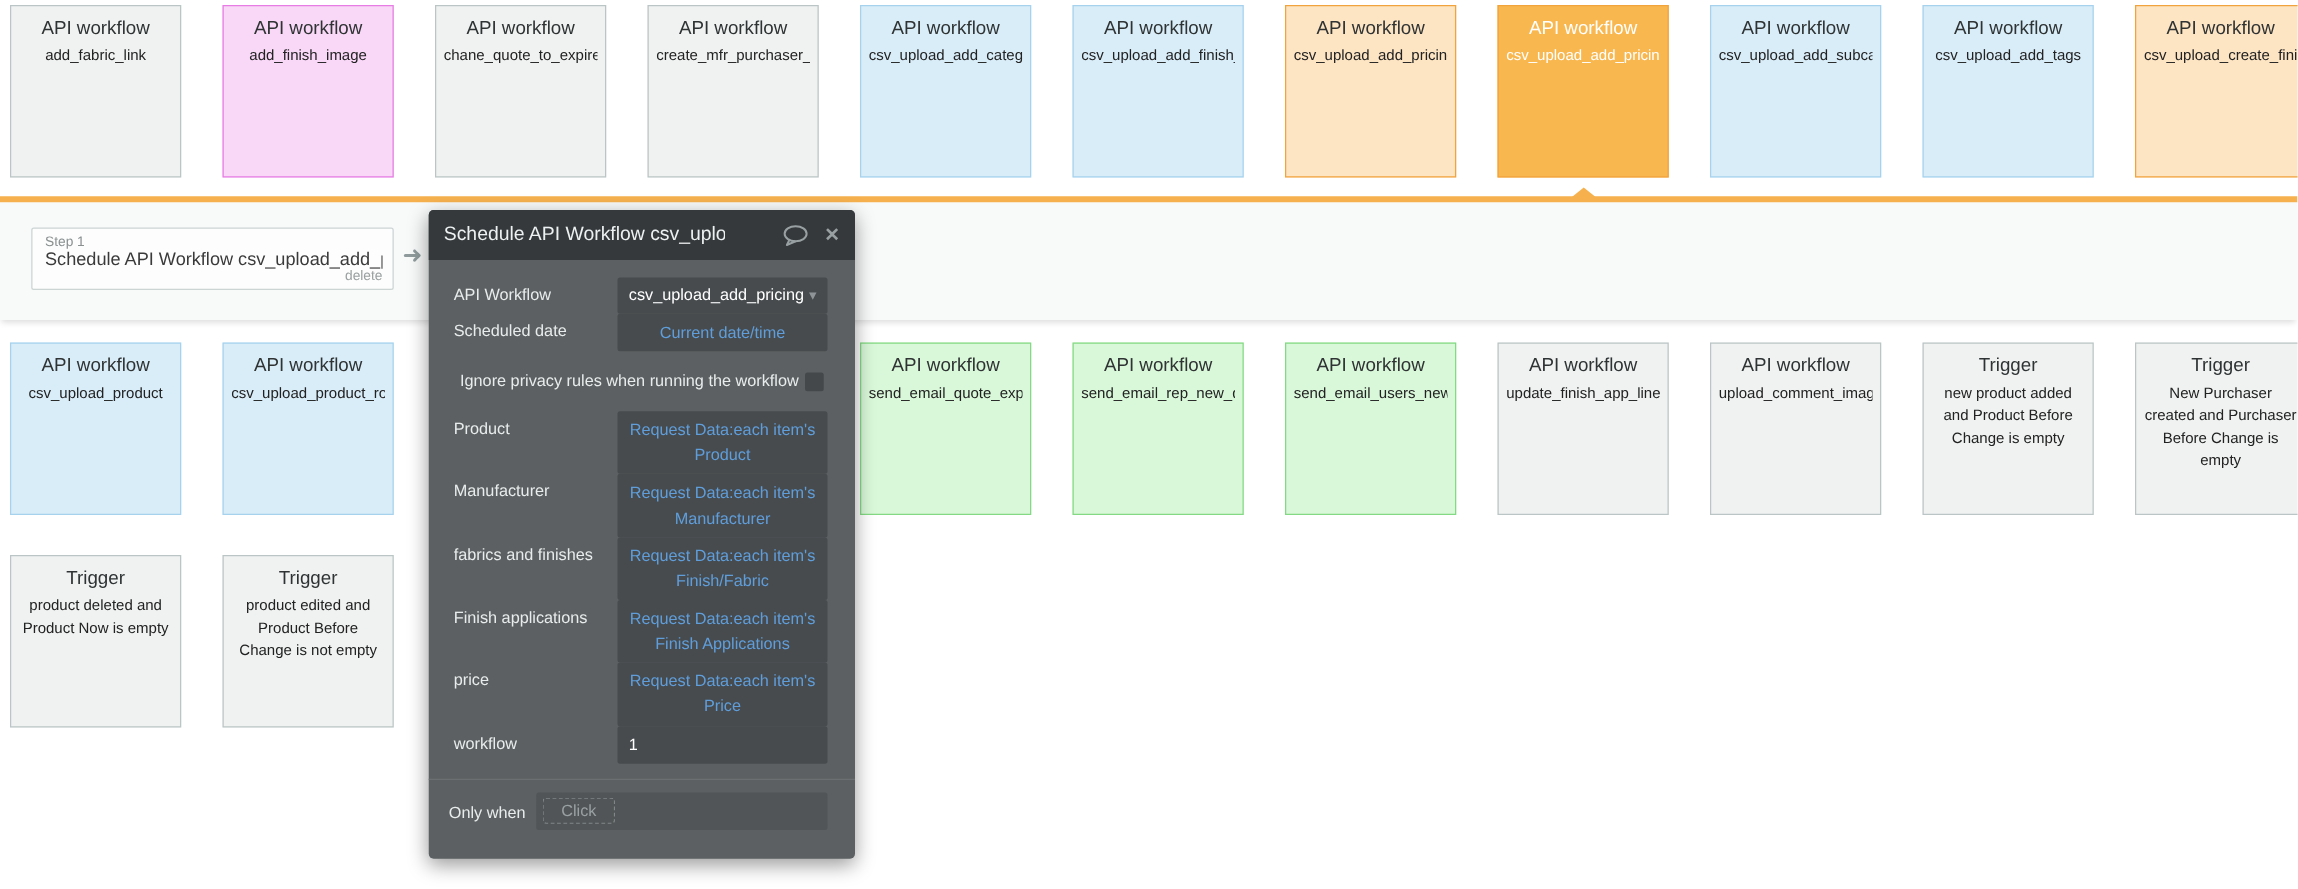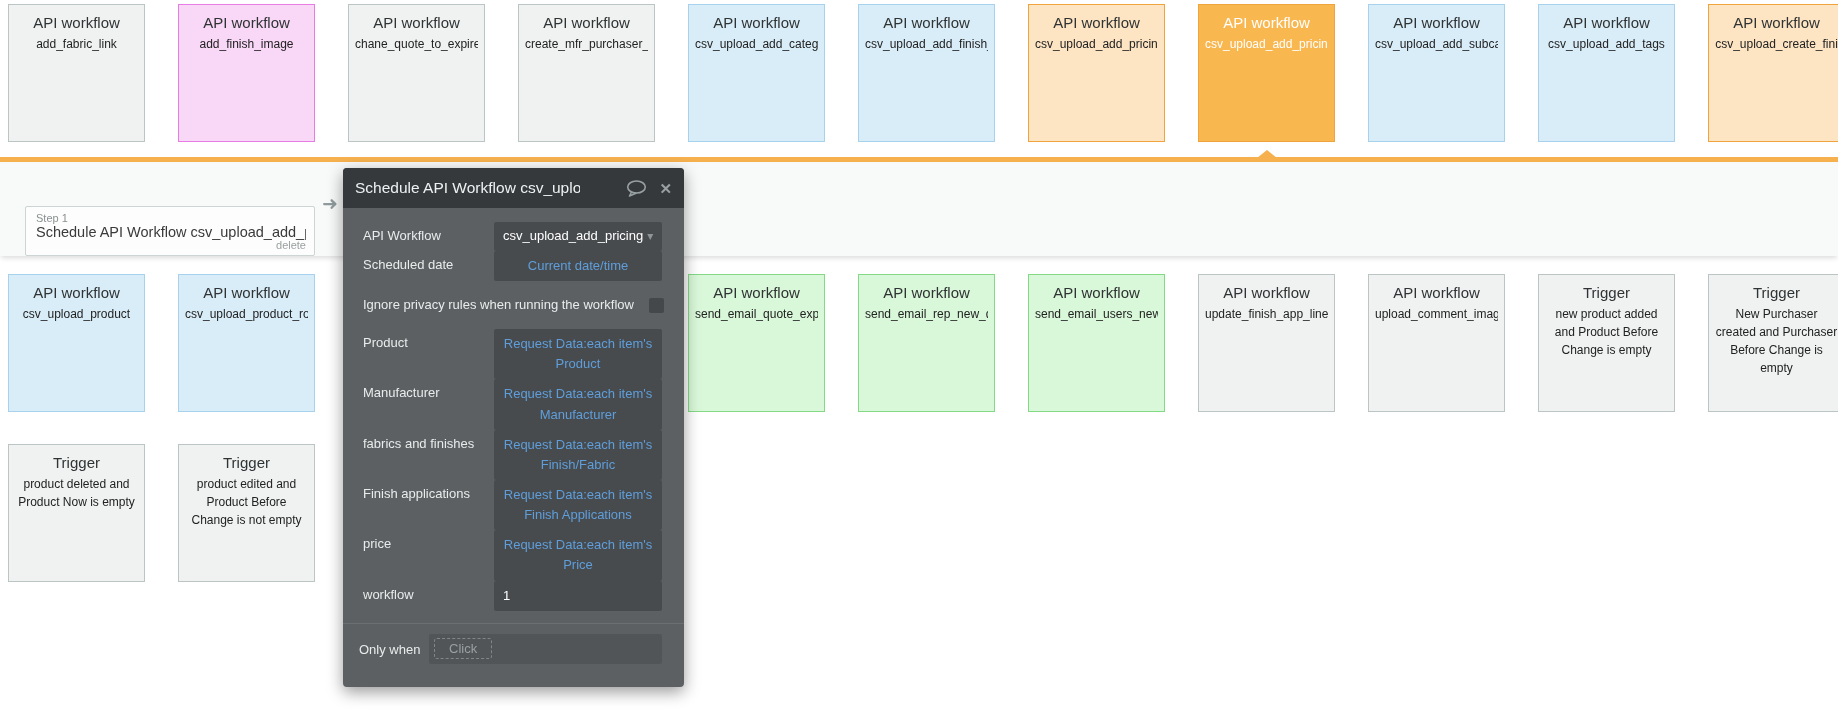--- a/index.html
+++ b/index.html
@@ -39,21 +39,21 @@
   }
 
   
   .step-strip{
     position:absolute;left:0;top:162px;width:1838px;height:94px;
     background:#f8f9f9;box-shadow:0 3px 5px -1px rgba(0,0,0,0.14);
   }
   .step-card{
     position:absolute;left:25px;top:20px;width:290px;height:50px;box-sizing:border-box;
     background:#fdfdfd;border:1px solid #ccd4d4;border-radius:2px;
-    padding:5px 8px 0 10px;cursor:pointer;margin-top:24px;
+    padding:5px 8px 0 10px;cursor:pointer;
   }
   .step-label{font-size:11px;color:#8a9090;}
   .step-title{font-size:14.5px;color:#3a3a3a;white-space:nowrap;overflow:hidden;}
   .step-delete{position:absolute;right:8px;bottom:4px;font-size:11px;color:#9aa0a0;cursor:pointer;}
   .step-arrow{position:absolute;left:322px;top:30px;font-size:19px;color:#8f9b9c;}
 
   
   .panel{
     position:absolute;left:343px;top:168px;width:341px;height:519px;box-sizing:border-box;
     background:#5c6062;border-radius:4px;box-shadow:0 5px 16px rgba(0,0,0,0.4);z-index:10;
@@ -72,21 +72,21 @@
   .prow{display:flex;align-items:flex-start;padding:0 20px;}
   .prow.first{margin-top:14px;}
   .plabel{width:131px;flex:none;font-size:13px;color:#e9ecec;padding-top:5px;line-height:1.35;}
   .pinput{
     width:168px;box-sizing:border-box;min-height:27px;background:#474b4e;border-radius:2px;
     padding:5px 9px;font-size:13px;line-height:1.55;color:#fff;cursor:pointer;
   }
   .pinput.link{color:#5f9edb;text-align:center;}
   .pinput.dropdown{display:flex;justify-content:space-between;align-items:center;padding-top:4px;}
   .caret{color:#8f9597;font-size:12px;flex:none;margin-left:4px;}
-  .prow-check{display:flex;align-items:center;justify-content:space-between;padding:0 20px 0 20px;margin-top:16px;}
+  .prow-check{display:flex;align-items:center;justify-content:center;padding:0 20px 0 20px;margin-top:16px;}
   .check-label{font-size:13px;color:#e9ecec;line-height:1.3;width:276px;}
   .checkbox{width:15px;height:15px;background:#44484b;border-radius:2px;flex:none;cursor:pointer;}
 
   .panel-footer{
     border-top:1px solid #6b6f71;margin-top:12px;padding:10px 22px 0 16px;
     display:flex;align-items:flex-start;
   }
   .footer-label{font-size:13px;color:#e9ecec;flex:none;width:70px;padding-top:8px;}
   .footer-input{
     flex:1;height:30px;box-sizing:border-box;background:#515557;border-radius:2px;

